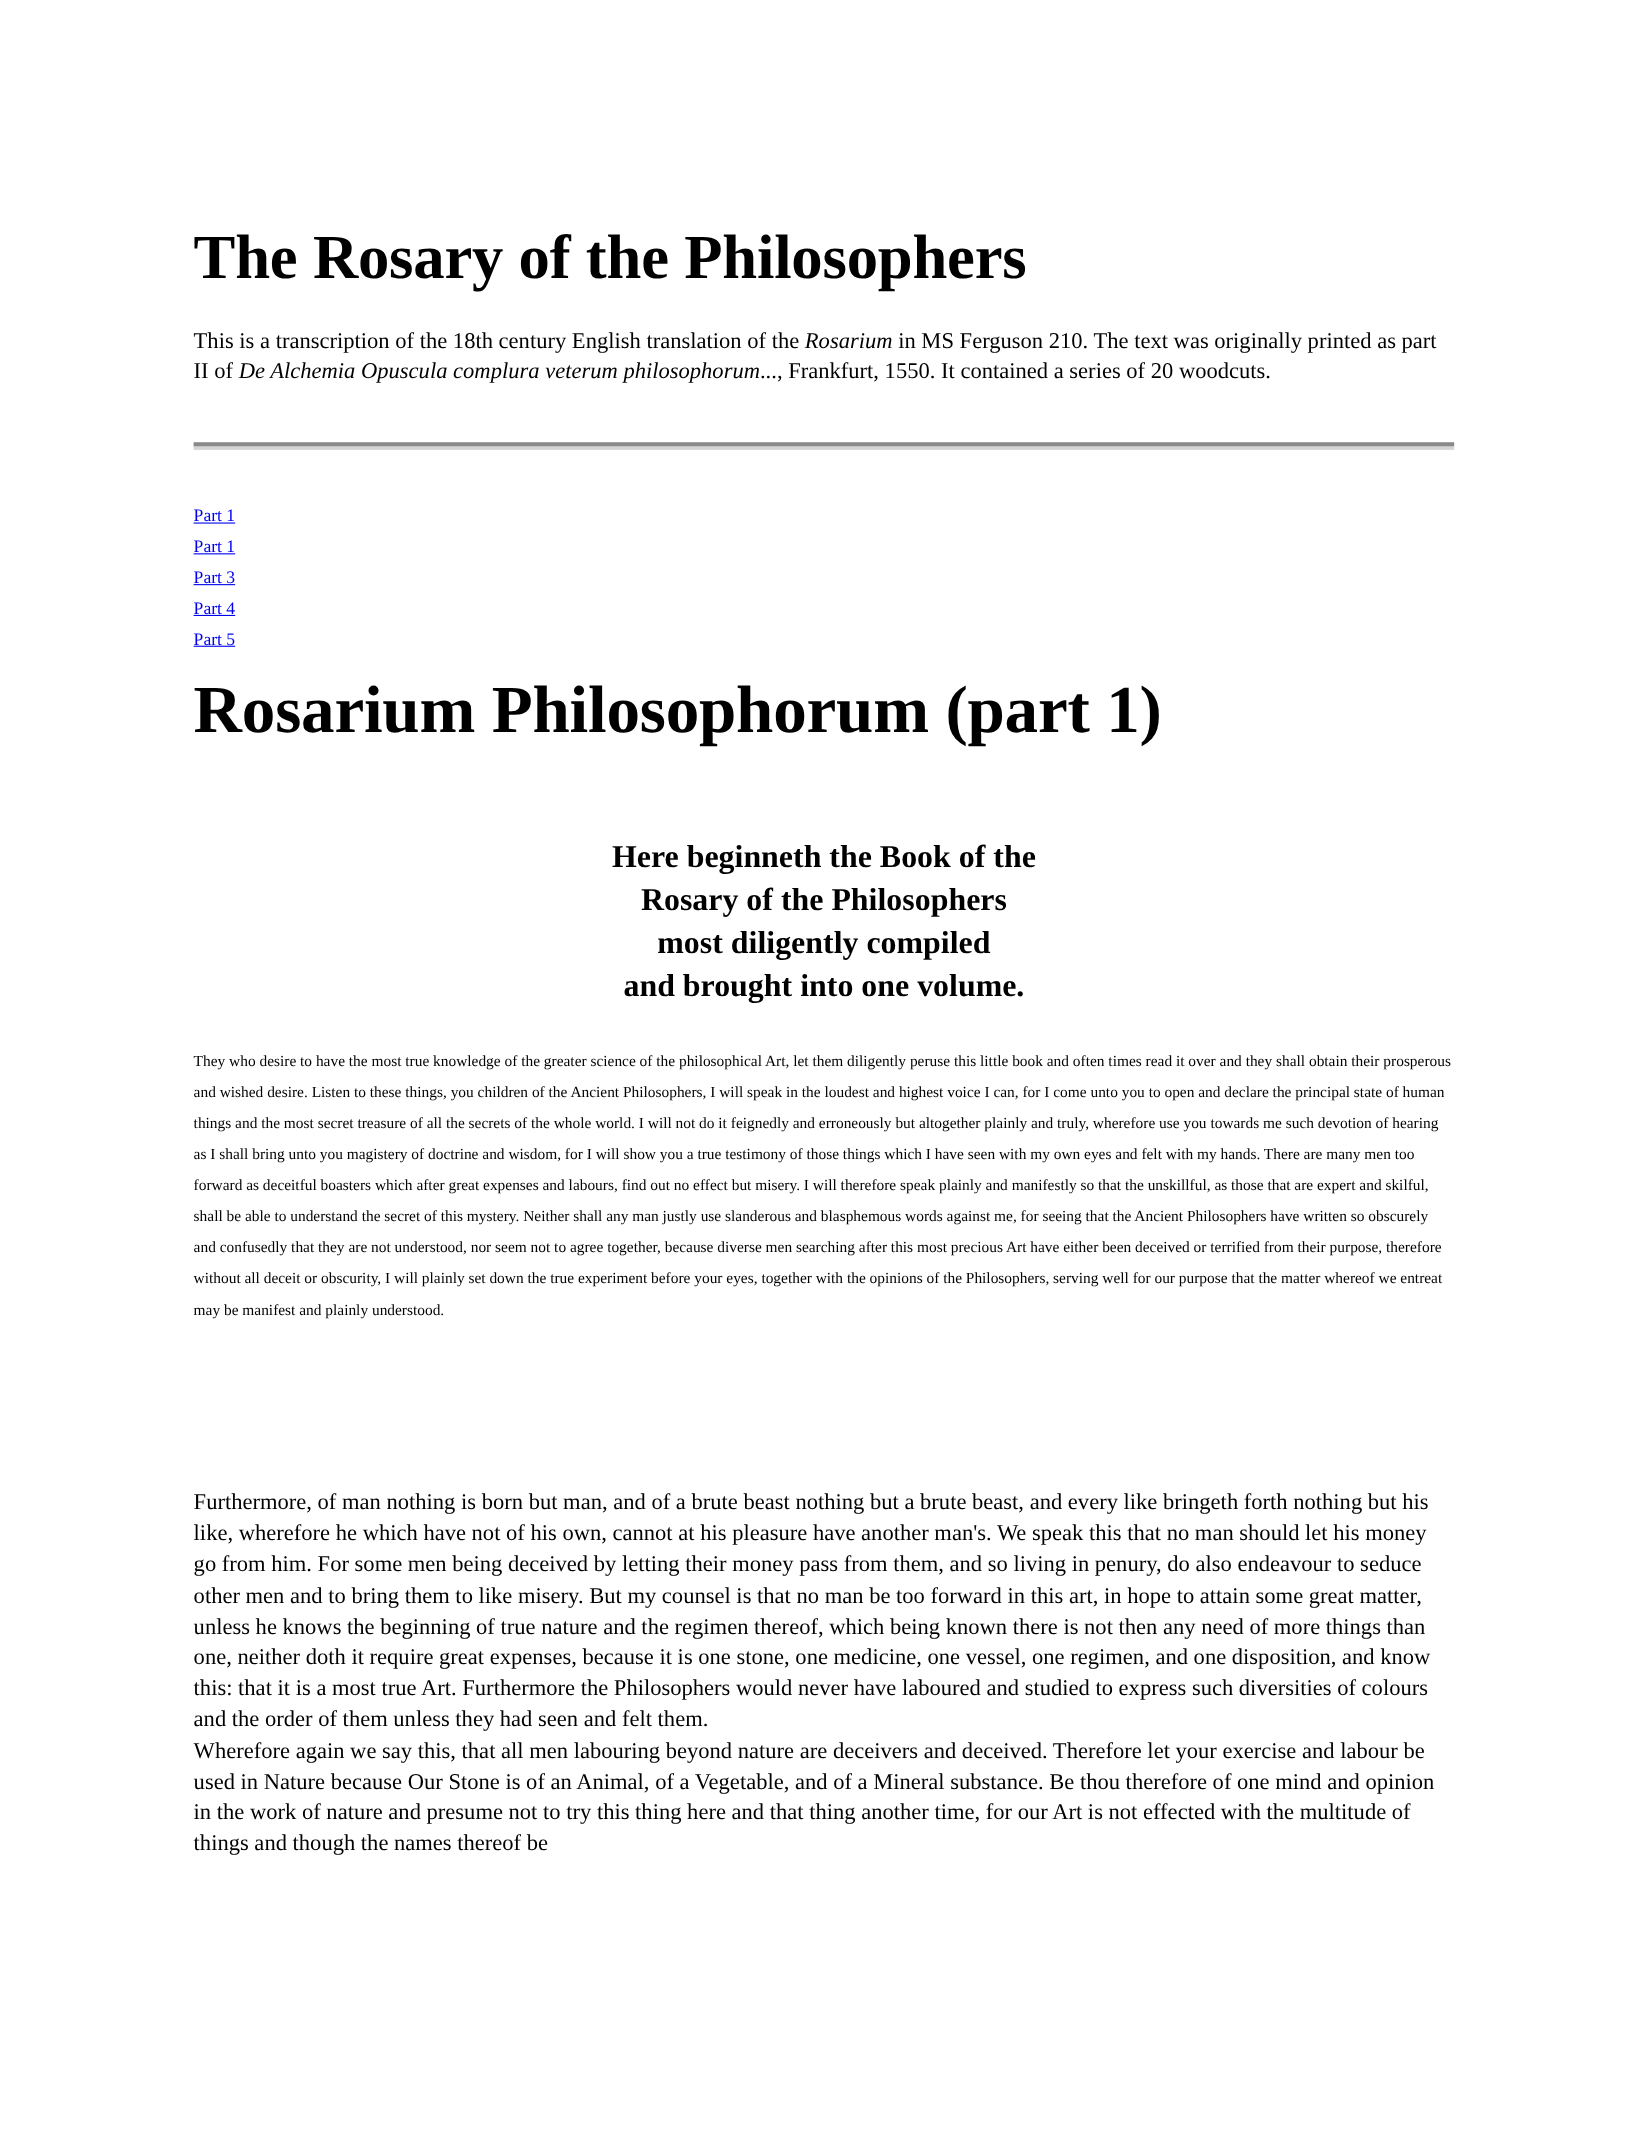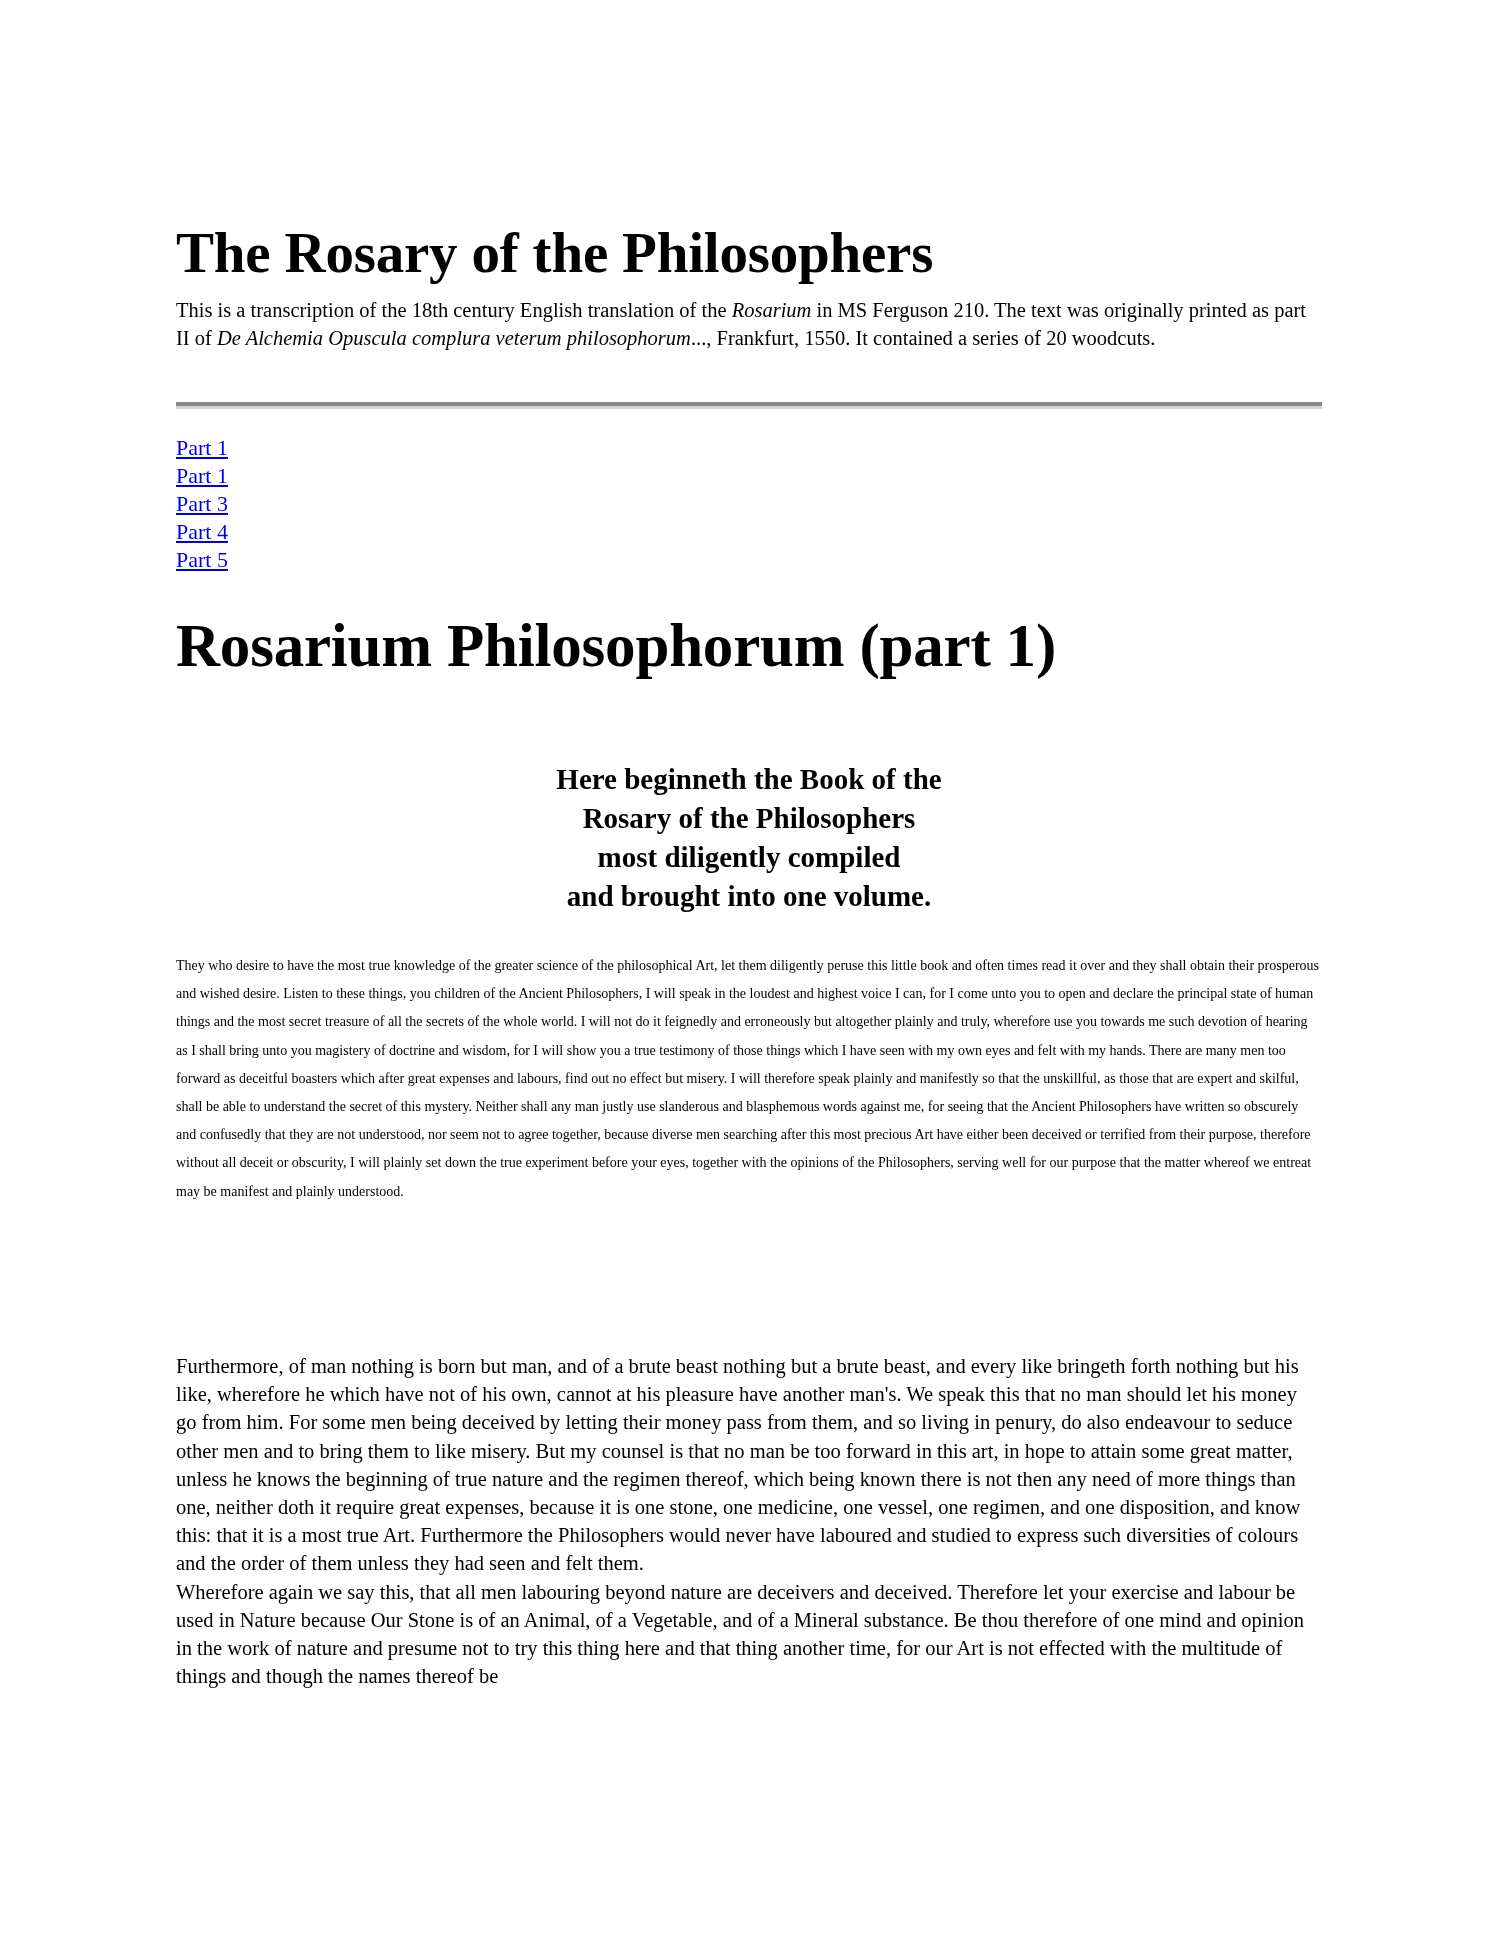--- a/index.html
+++ b/index.html
@@ -17,21 +17,21 @@
     }
     .page {
       position: absolute;
       left: 176px;
       top: 0;
       width: 1146px;
     }
     h1.main-title {
       position: absolute;
       left: 0;
-      top: 220px;
+      top: 202px;
       margin: 0;
       font-size: 57px;
       font-weight: bold;
       line-height: 66px;
       white-space: nowrap;
       letter-spacing: -0.2px;
     }
     .intro {
       position: absolute;
       left: 0;
@@ -47,25 +47,25 @@
       left: 0;
       top: 402px;
       width: 1146px;
       height: 0;
       border-top: 4px solid #8a8a8a;
       border-bottom: 3px solid #d4d4d4;
     }
     .parts {
       position: absolute;
       left: 0;
-      top: 434px;
+      top: 456px;
       margin: 0;
       padding: 0;
       list-style: none;
-      font-size: 22px;
+      font-size: 16px;
       line-height: 28px;
     }
     .parts a {
       color: #0000ee;
       text-decoration: underline;
     }
     h1.part-title {
       position: absolute;
       left: 0;
       top: 613px;

